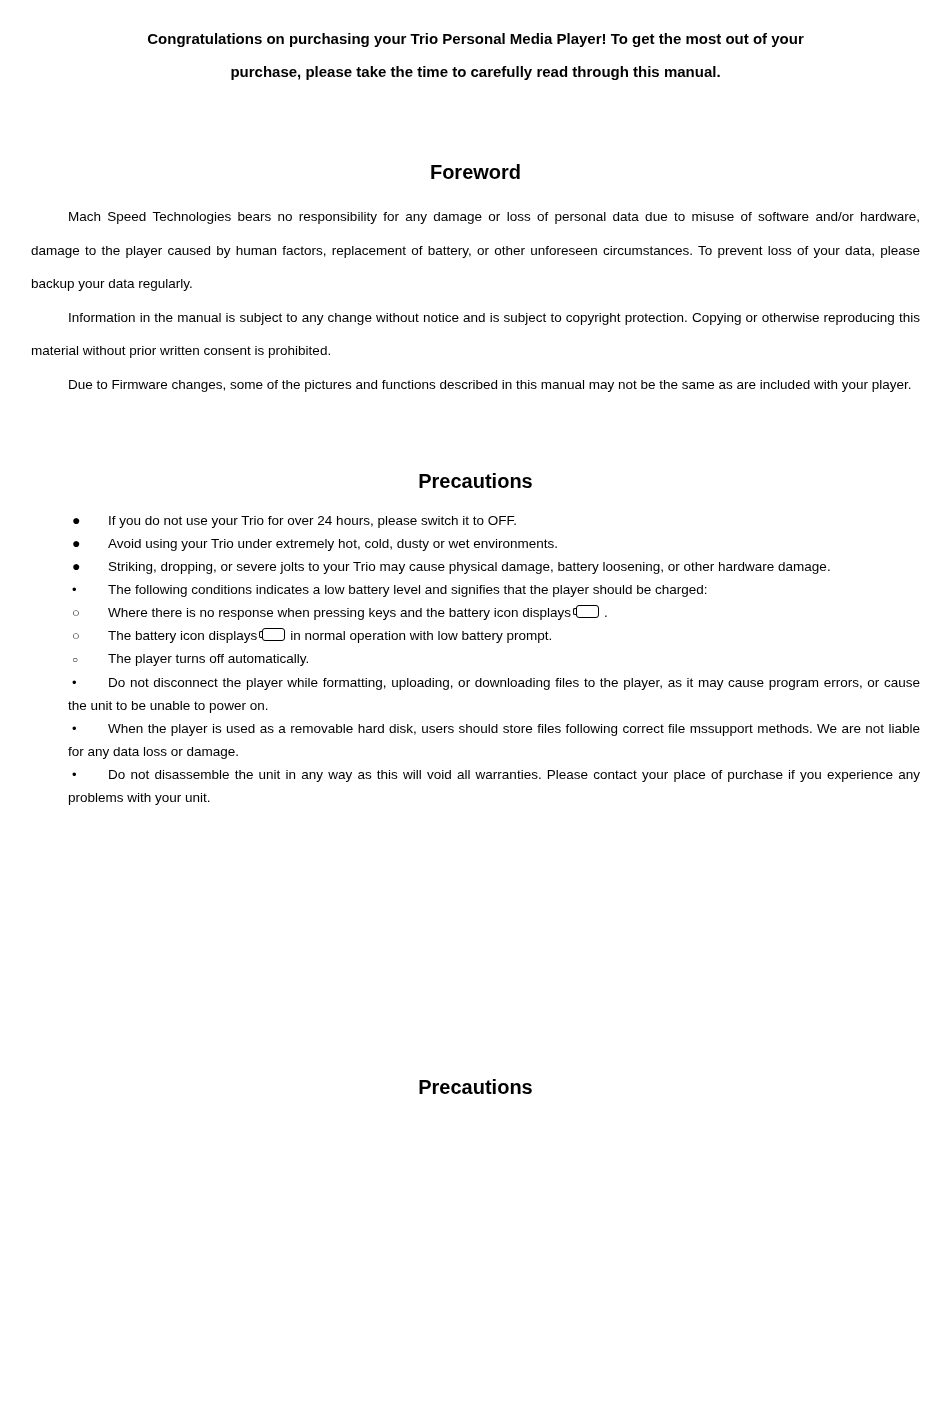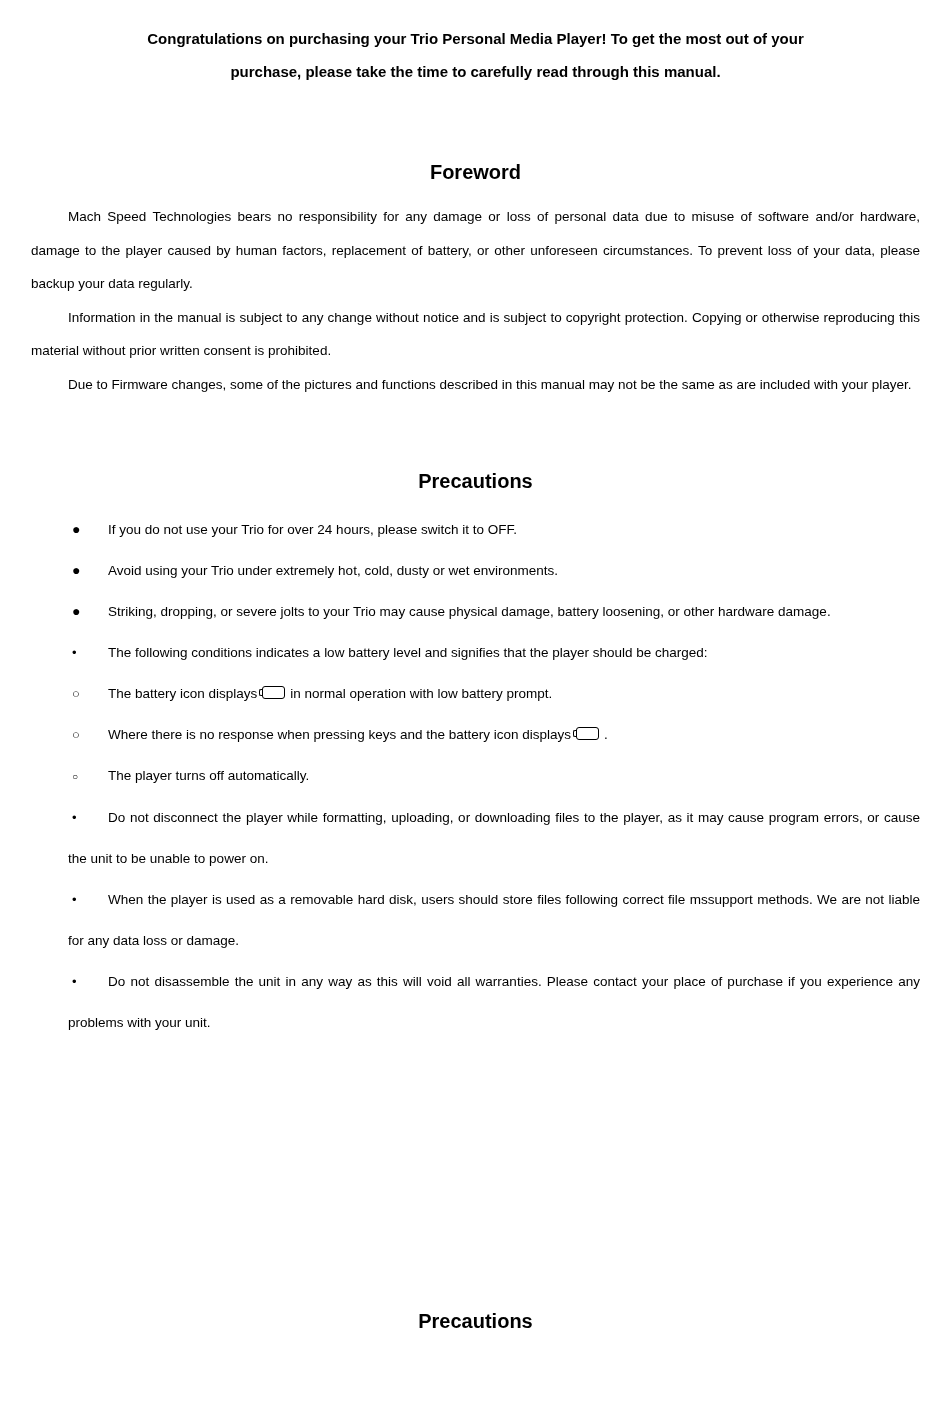--- a/index.html
+++ b/index.html
@@ -38,21 +38,21 @@
   .para {
     font-size: 13.5px;
     line-height: 33.5px;
     text-align: justify;
     text-indent: 37px;
     margin: 0;
   }
   .list { margin: 0; }
   .li {
     font-size: 13.5px;
-    line-height: 41px;
+    line-height: 23px;
     text-align: justify;
     margin-left: 37px;
   }
   .bullet {
     display: inline-block;
     width: 40px;
     box-sizing: border-box;
     padding-left: 4px;
     text-align: left;
   }
@@ -109,25 +109,25 @@
 
     <div class="li">
       <span class="bullet lg">●</span><span>Striking, dropping, or severe jolts to your Trio may cause physical damage, battery loosening, or other hardware damage.</span>
     </div>
 
     <div class="li">
       <span class="bullet sm">•</span><span>The following conditions indicates a low battery level and signifies that the player should be charged:</span>
     </div>
 
     <div class="li">
-      <span class="bullet open">○</span><span>The battery icon displays</span><span class="battery-icon"></span><span>in normal operation with low battery prompt.</span>
+      <span class="bullet open">○</span><span>Where there is no response when pressing keys and the battery icon displays</span><span class="battery-icon"></span><span>.</span>
     </div>
 
     <div class="li">
-      <span class="bullet open">○</span><span>Where there is no response when pressing keys and the battery icon displays</span><span class="battery-icon"></span><span>.</span>
+      <span class="bullet open">○</span><span>The battery icon displays</span><span class="battery-icon"></span><span>in normal operation with low battery prompt.</span>
     </div>
 
     <div class="li">
       <span class="bullet open-sm">○</span><span>The player turns off automatically.</span>
     </div>
 
 
     <div class="li">
       <span class="bullet sm">•</span><span>Do not disconnect the player while formatting, uploading, or downloading files to the player, as it may cause program errors, or cause the unit to be unable to power on.</span>
     </div>

